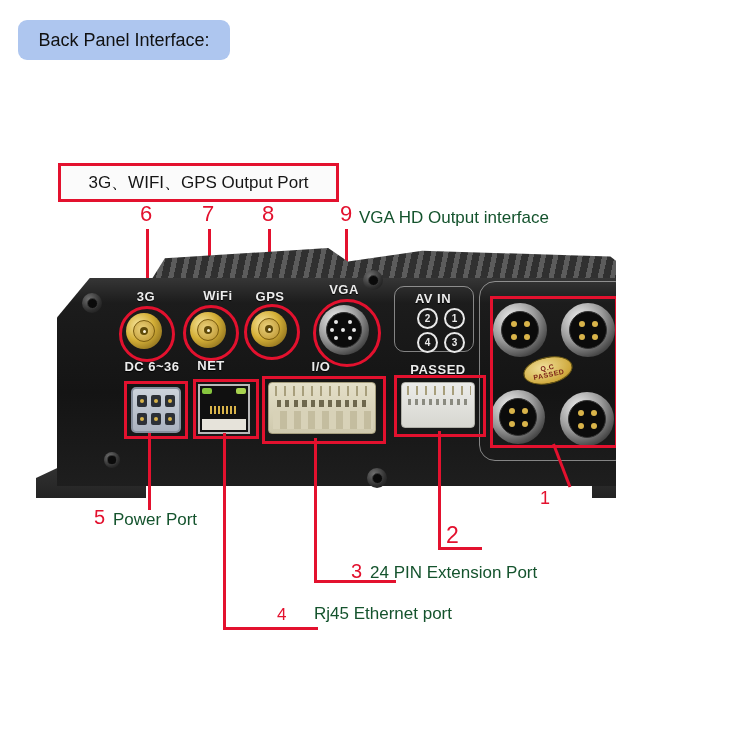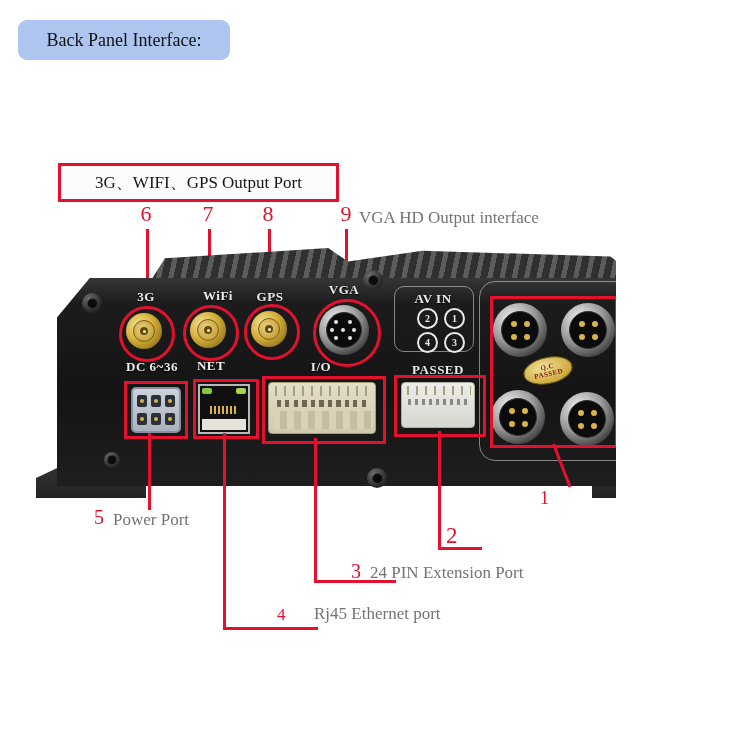--- a/index.html
+++ b/index.html
@@ -2,36 +2,36 @@
 <html><head>
 <meta charset="utf-8">
 <style>
   :root{
     --red:#e3112e;
     --badge-bg:#aec6ef;
   }
   html,body{margin:0;padding:0;background:#fff;}
   .canvas{
     position:relative;width:616px;height:750px;background:#ffffff;overflow:hidden;
-    font-family:Liberation Serif, serif;
+    font-family:Liberation Sans, sans-serif;
   }
   .abs{position:absolute;}
   
   .badge{
     left:18px;top:20px;width:212px;height:40px;background:var(--badge-bg);
     border-radius:9px;display:flex;align-items:center;justify-content:center;
     font-size:18px;color:#111;
   }
   .ant-box{
     left:58px;top:163px;width:275px;height:33px;border:3px solid var(--red);
     background:#fbfbfb;display:flex;align-items:center;justify-content:center;
     font-size:17px;color:#161616;
   }
   .cnum{color:var(--red);font-size:22px;line-height:1;}
-  .clabel{color:#737373;font-size:17px;line-height:1.15;white-space:nowrap;}
+  .clabel{color:#14532d;font-size:17px;line-height:1.15;white-space:nowrap;}
   .vline{width:3px;background:var(--red);}
   .hline{height:3px;background:var(--red);}
   .dline{width:3px;background:var(--red);transform:rotate(-21deg);transform-origin:top center;}
   
   .heatsink{
     left:150px;top:248px;width:495px;height:34px;
     background:repeating-linear-gradient(102deg,#5c5c5c 0 5px,#303030 5px 12px);
     clip-path:polygon(0 100%,3% 30%,36% 0,40% 40%,55% 8%,93% 25%,100% 100%);
   }
   .body{

